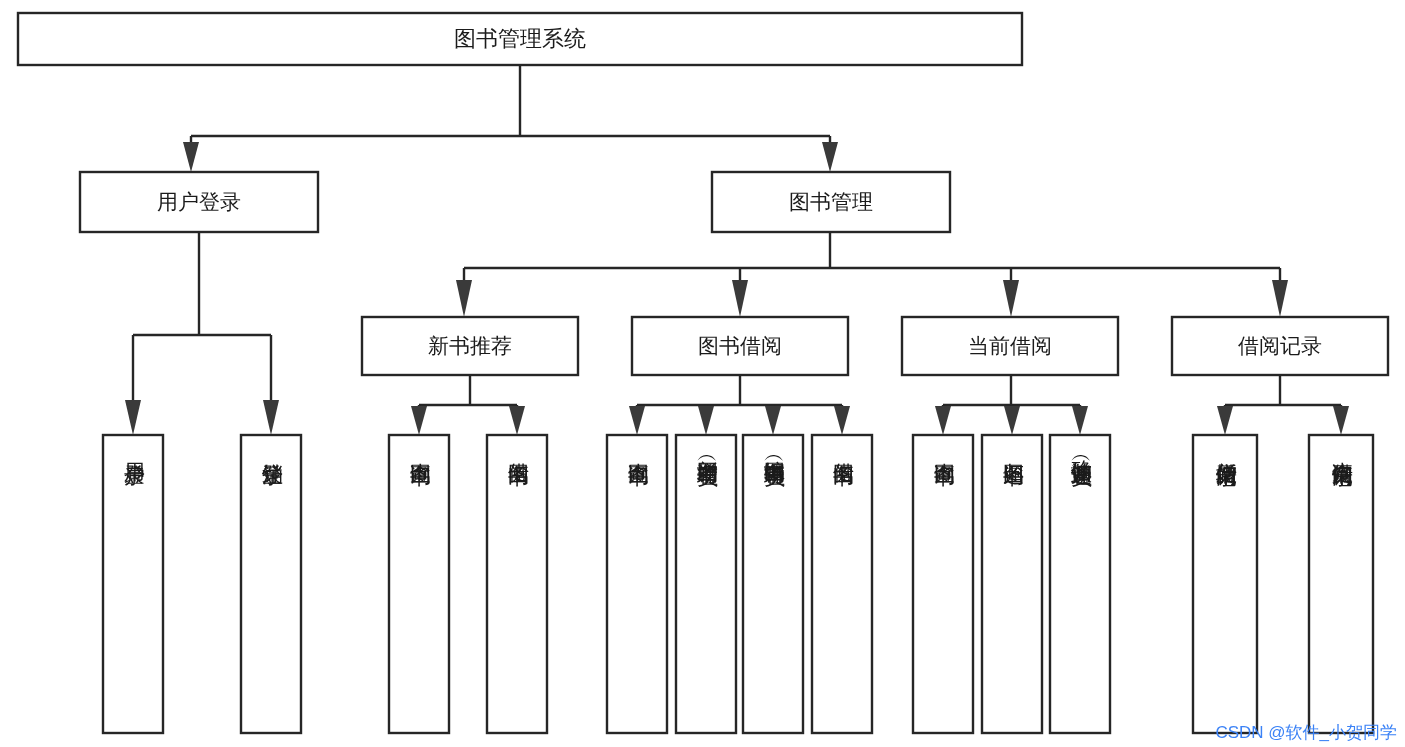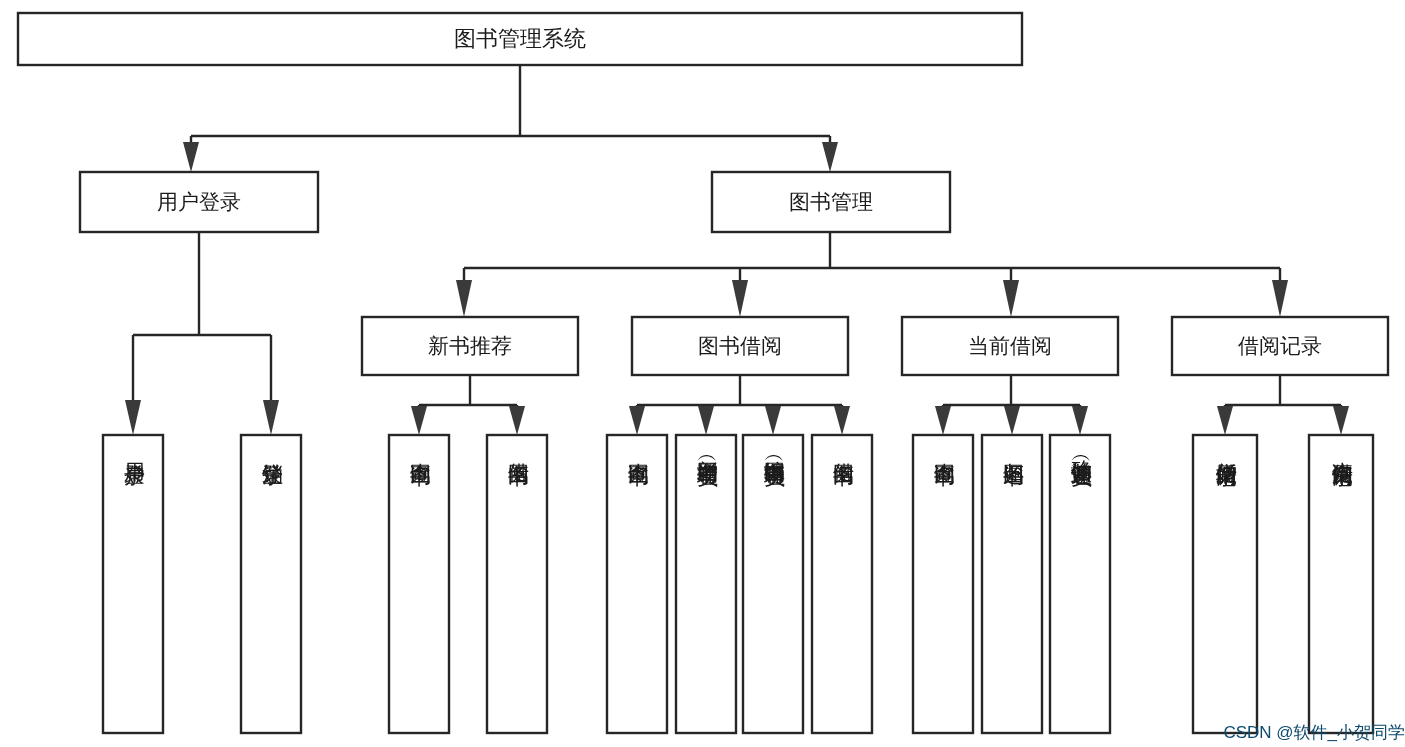--- a/index.html
+++ b/index.html
@@ -53,25 +53,25 @@
     font-size: 22px;
   }
   .label-v {
     font-size: 21px;
     writing-mode: vertical-rl;
     text-orientation: upright;
     letter-spacing: 1px;
   }
   .watermark {
     position: absolute;
-    right: 0;
+    right: 8px;
     bottom: 3px;
     font-family: "Liberation Sans", "DejaVu Sans", sans-serif;
     font-size: 17px;
-    color: #0c4a6e;
+    color: #3b82f6;
     white-space: nowrap;
     pointer-events: none;
   }
 </style>
 </head>
 <body>
 
 <div id="diagram-root">
 
   <svg id="tree-svg" viewBox="0 0 1405 747" xmlns="http://www.w3.org/2000/svg">

